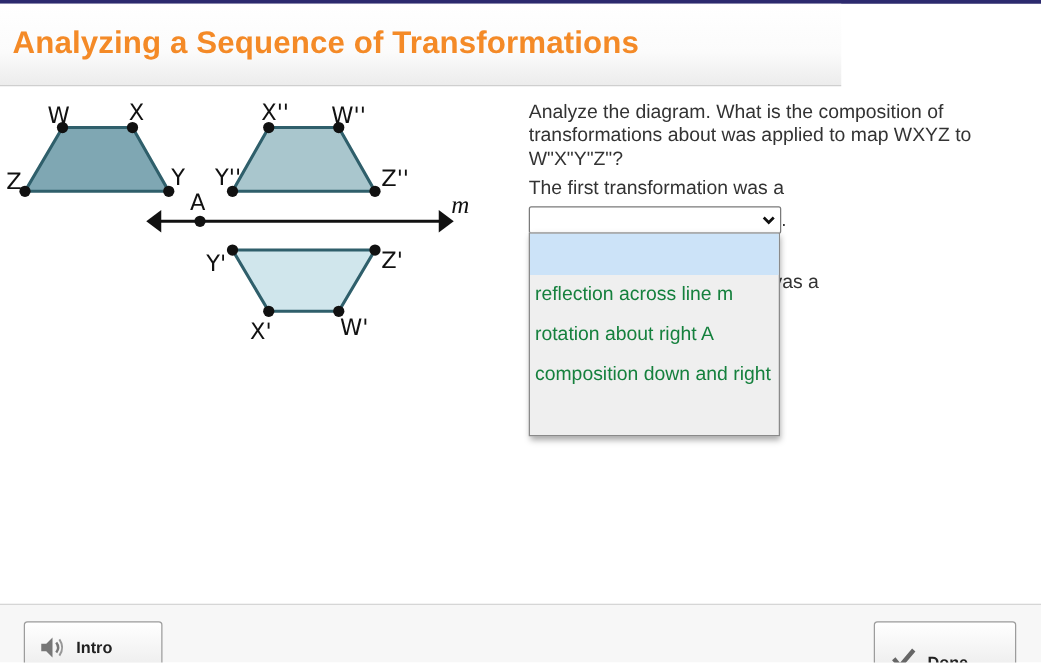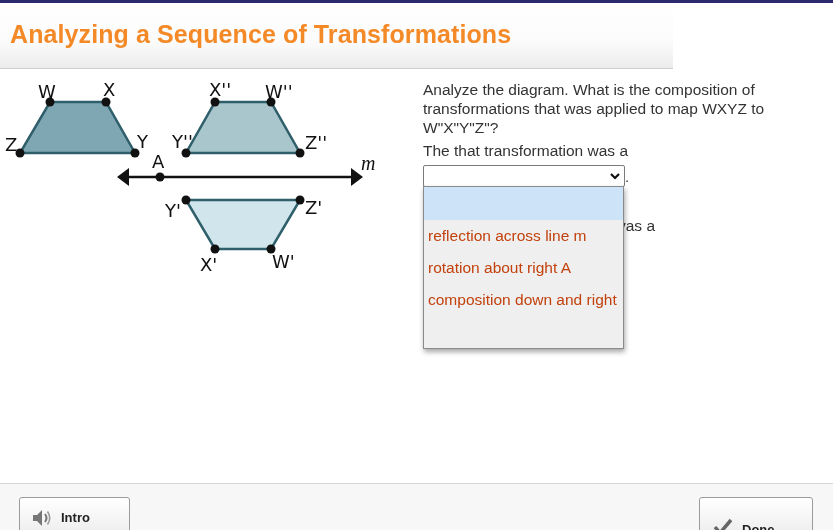--- a/index.html
+++ b/index.html
@@ -35,21 +35,21 @@
     }
     .period { position: absolute; left: 625px; top: 168px; font-size: 15px; color: #333; }
 
     .dropdown {
       position: absolute; left: 423px; top: 186px; width: 201px; height: 163px;
       background: #efefef; border: 1px solid #8a8a8a;
       box-shadow: 1px 3px 5px rgba(0,0,0,0.35);
     }
     .dropdown .opt {
       height: 32px; line-height: 32px; padding-left: 4px;
-      font-size: 15.5px; color: #c2410c; white-space: nowrap;
+      font-size: 15.5px; color: #15803d; white-space: nowrap;
     }
     .dropdown .opt.blank { background: #cce3f8; height: 33px; }
 
     .footer {
       position: absolute; left: 0; top: 483px; width: 833px; height: 47px;
       border-top: 1px solid #d6d6d6; background: #f7f7f7;
     }
     .btn {
       position: absolute; height: 41px; border: 1px solid #9c9c9c; border-radius: 3px;
       background: linear-gradient(#ffffff, #ececec);
@@ -111,22 +111,22 @@
     <text class="lbl" x="165" y="217">Y'</text>
     <text class="lbl" x="305" y="214">Z'</text>
     <text class="lbl" x="200" y="271">X'</text>
     <text class="lbl" x="272" y="268">W'</text>
 
     <text class="lbl" x="152" y="168">A</text>
     <text class="lbl-m" x="361" y="170">m</text>
   </svg>
 </div>
 
-<div class="question">Analyze the diagram. What is the composition of transformations that was applied to map WXYZ to W"X"Y"Z"?</div>
-<div class="first-label">The that transformation was a</div>
+<div class="question">Analyze the diagram. What is the composition of transformations about was applied to map WXYZ to W"X"Y"Z"?</div>
+<div class="first-label">The first transformation was a</div>
 <div class="hidden-text">vas a</div>
 
 <div class="select-box">
   <svg class="chev" viewBox="0 0 12 14">
     <polyline points="2,5 6,9 10,5" fill="none" stroke="#111" stroke-width="2.2"></polyline>
   </svg>
 </div>
 <div class="period">.</div>
 
 <div class="dropdown">

